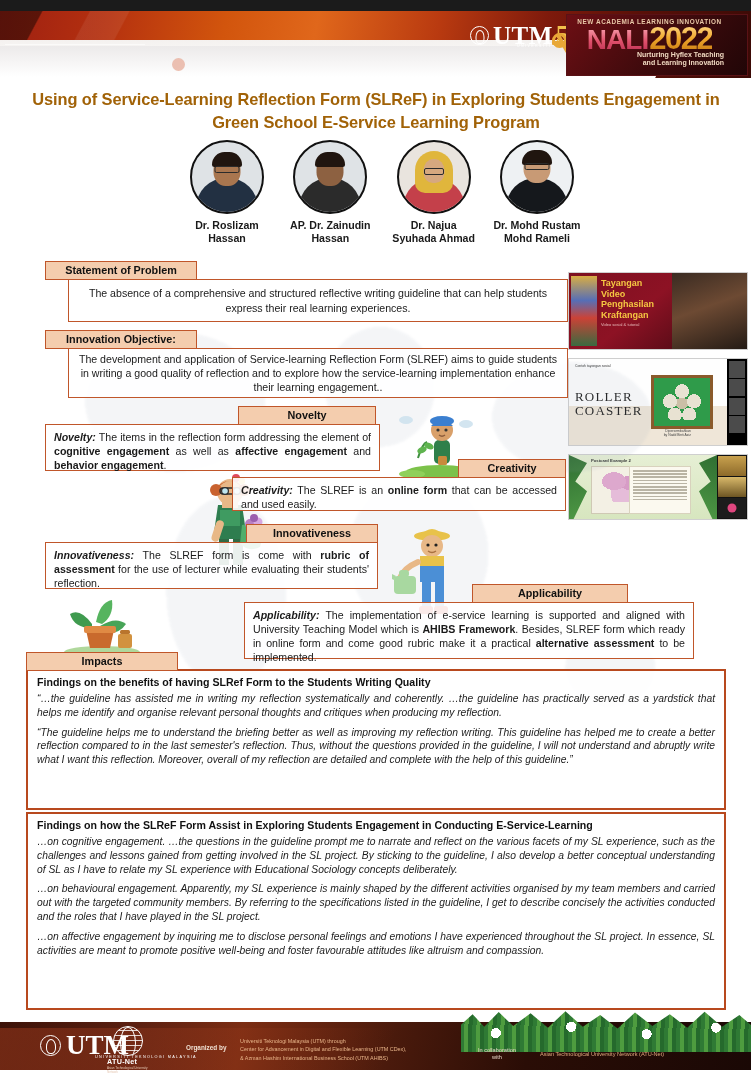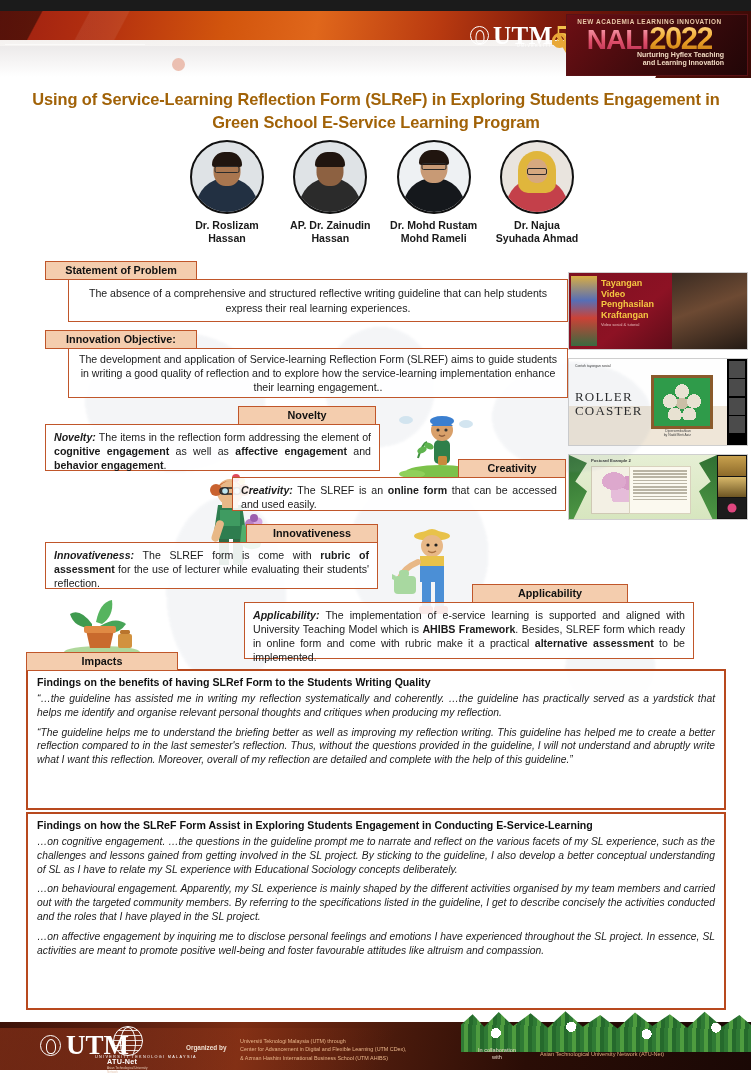--- a/index.html
+++ b/index.html
@@ -453,39 +453,39 @@
     <div class="author">
       <div class="avatar">
         <div class="av-body" style="background:#2b2b2b"></div>
         <div class="av-head" style="background:#8d6141"></div>
         <div class="av-hair"></div>
       </div>
       <div class="author-name" style="white-space: pre-line;">AP. Dr. Zainudin
 Hassan</div>
     </div>
     <div class="author">
-      <div class="avatar" style="background:#eef1f3">
-        <div class="av-body" style="background:#15181c"></div>
-        <div class="av-head" style="background:#c89a75;top:10px"></div>
-        <div class="av-hair" style="top:8px"></div>
-        <div class="av-glass" style="top:21px"></div>
-      </div>
-      <div class="author-name" style="white-space: pre-line;">Dr. Mohd Rustam
-Mohd Rameli</div>
-    </div>
-    <div class="author">
       <div class="avatar" style="background:#e9e4de">
         <div class="av-body" style="background:#c4404a"></div>
         <div class="av-head" style="background:#d6a87f;top:16px;width:24px;height:27px"></div>
         <div class="av-hair" style="top:9px;width:38px;height:42px;border-radius:19px 19px 10px 10px;background:#e0b63c"></div>
         <div class="av-head" style="background:#d6a87f;top:17px;width:21px;height:24px;z-index:3"></div>
         <div class="av-glass" style="top:26px;width:20px;z-index:4"></div>
       </div>
       <div class="author-name" style="white-space: pre-line;">Dr. Najua
 Syuhada Ahmad</div>
+    </div>
+    <div class="author">
+      <div class="avatar" style="background:#eef1f3">
+        <div class="av-body" style="background:#15181c"></div>
+        <div class="av-head" style="background:#c89a75;top:10px"></div>
+        <div class="av-hair" style="top:8px"></div>
+        <div class="av-glass" style="top:21px"></div>
+      </div>
+      <div class="author-name" style="white-space: pre-line;">Dr. Mohd Rustam
+Mohd Rameli</div>
     </div>
   </div>
 
   <div class="watermark"></div>
 
   <div class="thumb thumb-1">
     <div class="t1-left">
       <div class="t1-craft"></div>
       <div class="t1-title" style="white-space: pre-line;">Tayangan
 Video
@@ -631,21 +631,21 @@
     <i>Creativity:</i><span> The SLREF is an </span><b>online form</b><span> that can be accessed and used easily.</span>
   </div>
 
   <div class="badge" style="left:246px;top:524px;width:132px">Innovativeness</div>
   <div class="box just" style="left:45px;top:542px;width:333px;height:47px">
     <i>Innovativeness:</i><span> The SLREF form is come with </span><b>rubric of assessment</b><span> for the use of lecturer while evaluating their students' reflection.</span>
   </div>
 
   <div class="badge" style="left:472px;top:584px;width:156px">Applicability</div>
   <div class="box just" style="left:244px;top:602px;width:450px;height:57px">
-    <i>Applicability:</i><span> The implementation of e-service learning is supported and aligned with University Teaching Model which is </span><b>AHIBS Framework</b><span>. Besides, SLREF form which ready in online form and come with rubric make it a practical </span><b>alternative assessment</b><span> to be implemented.</span>
+    <i>Applicability:</i><span> The implementation of e-service learning is supported and aligned with University Teaching Model which is </span><b>AHIBS Framework</b><span>. Besides, SLREF form which ready in online form and come good rubric make it a practical </span><b>alternative assessment</b><span> to be implemented.</span>
   </div>
 
   <div class="badge" style="left:26px;top:652px;width:152px">Impacts</div>
 
   <div class="findings" style="left:26px;top:669px;width:700px;height:141px">
     <div class="findings-title">Findings on the benefits of having SLRef Form to the Students Writing Quality</div>
     <p>“…the guideline has assisted me in writing my reflection systematically and coherently. …the guideline has practically served as a yardstick that helps me identify and organise relevant personal thoughts and critiques when producing my reflection.</p>
     <p>“The guideline helps me to understand the briefing better as well as improving my reflection writing. This guideline has helped me to create a better reflection compared to in the last semester's reflection. Thus, without the questions provided in the guideline, I will not understand and abruptly write what I want this reflection. Moreover, overall of my reflection are detailed and complete with the help of this guideline.”</p>
   </div>
 

